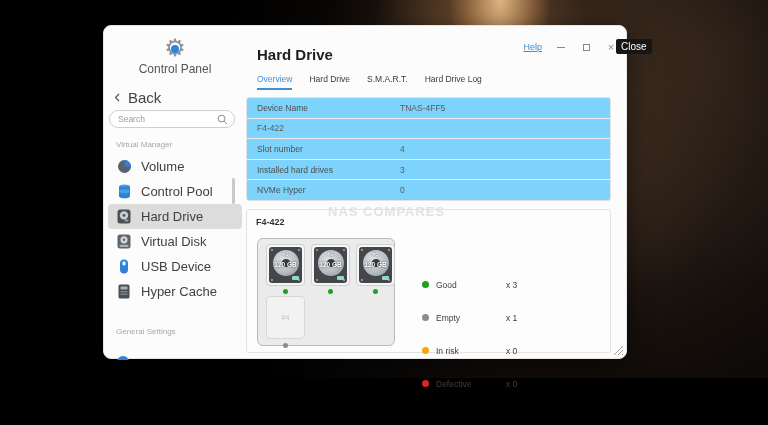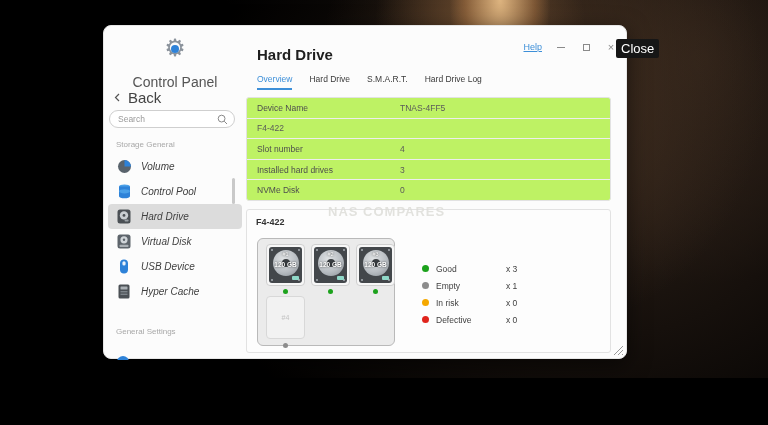--- a/index.html
+++ b/index.html
@@ -25,65 +25,65 @@
   .titlebar { position:absolute; top:10px; left:0; right:0; height:22px;
     display:flex; align-items:center; justify-content:flex-end; gap:13px; padding-right:9px; }
   .help-link { font-size:9px; color:var(--accent,#3d8fd8); text-decoration:underline; cursor:pointer; }
   .wc { width:12px; height:12px; display:flex; align-items:center; justify-content:center;
     color:#8a8a8a; cursor:pointer; }
   .minbar { width:8px; height:1px; background:#8a8a8a; display:block; }
   .maxbox { width:7px; height:7px; border:1px solid #8a8a8a; display:block; }
   .wc.close { font-size:11px; line-height:1; }
 
   .tooltip { position:absolute; left:512px; top:13px; background:#161616; color:#fff;
-    font-size:13px; padding:2px 5px; border-radius:2px; white-space:nowrap; z-index:60; }
+    font-size:10px; padding:2px 5px; border-radius:2px; white-space:nowrap; z-index:60; }
 
   
   .sidebar { position:absolute; left:0; top:0; width:142px; height:334px; overflow:hidden;
     border-radius:8px 0 0 8px; }
   .cp-head { position:absolute; top:10px; left:0; right:0; text-align:center; }
   .gear { position:relative; display:inline-block; font-size:24px; line-height:24px; color:#8b939c; }
   .gear-dot { position:absolute; left:50%; top:53%; width:8px; height:8px; margin:-4px 0 0 -4px;
     background:#2e82d8; border-radius:50%; }
-  .cp-label { display:block; font-size:14px; color:#555; margin-top:14px; }
+  .cp-label { display:block; font-size:12px; color:#555; margin-top:2px; }
 
   .back { position:absolute; left:10px; top:63px; height:16px; display:flex; align-items:center;
     gap:8px; font-size:15px; color:#444; cursor:pointer; }
 
   .search { position:absolute; left:5px; top:84px; width:126px; height:18px;
     border:1px solid #cfcfcf; border-radius:9px; background:#fff;
     display:flex; align-items:center; padding:0 6px 0 8px; }
   .search input { flex:1; border:none; outline:none; font-size:8.5px; color:#444;
     background:transparent; width:90px; font-family:"Liberation Sans",sans-serif; }
   .search input::placeholder { color:#9a9a9a; }
 
   .sec-h { position:absolute; left:12px; font-size:8px; color:#a8a8a8; }
   .sec-h.s1 { top:114px; } .sec-h.s2 { top:301px; }
 
   .items { position:absolute; left:4px; top:128px; width:134px; }
   .item { height:25px; display:flex; align-items:center; gap:9px; padding-left:8px;
     border-radius:4px; cursor:pointer; }
   .item.sel { background:#dcdcdc; }
   .item .ic { width:16px; height:16px; display:flex; align-items:center; justify-content:center; }
-  .item .lbl { font-size:10px; color:#3f3f3f;font-style:italic; }
+  .item .lbl { font-size:13px; color:#3f3f3f; }
 
   .partial-icon { position:absolute; left:13px; top:330px; width:12px; height:12px;
     border-radius:50%; background:#2e82d8; }
   .sb-thumb { position:absolute; left:128px; top:152px; width:3px; height:26px;
     background:#c9c9c9; border-radius:2px; }
 
   
   .main { position:absolute; left:142px; top:0; right:0; bottom:0; }
   .page-title { position:absolute; left:11px; top:20px; font-size:15px; font-weight:bold; color:#1f1f1f; }
   .tabs { position:absolute; left:11px; top:48px; display:flex; gap:17px; }
   .tab { font-size:8.5px; color:#3a3a3a; padding-bottom:4px; cursor:pointer; white-space:nowrap; }
   .tab.active { color:var(--accent,#3d8fd8); border-bottom:2px solid var(--accent,#3d8fd8);text-align:center; }
 
   .info-table { position:absolute; left:0; right:15px; top:71px; height:104px;
-    border:1px solid #e2e2e2; border-radius:3px; background:#bef264;
+    border:1px solid #e2e2e2; border-radius:3px; background:#7dd3fc;
     display:flex; flex-direction:column; }
   .irow { flex:1; display:flex; align-items:center; padding-left:10px;
     border-bottom:1px solid #ededed; }
   .irow:last-child { border-bottom:none; }
   .irow .k { width:143px; font-size:8.5px; color:#4e4e4e; }
   .irow .v { font-size:8.5px; color:#5a5a5a; }
 
   .panel2 { position:absolute; left:0; right:15px; top:183px; height:144px;
     border:1px solid #e2e2e2; border-radius:3px; background:#fdfdfd; }
   .model-label { position:absolute; left:9px; top:7px; font-size:9px; font-weight:bold; color:#333; }
@@ -110,21 +110,21 @@
 
   .sdot { position:absolute; width:5px; height:5px; border-radius:50%; top:50px; }
   .sdot.d1{left:25px;} .sdot.d2{left:70px;} .sdot.d3{left:115px;}
   .empty-slot { position:absolute; left:8px; top:57px; width:39px; height:43px;
     background:#f2f2f2; border:1px solid #d8d8d8; border-radius:4px;
     display:flex; align-items:center; justify-content:center; cursor:pointer; }
   .empty-slot .eno { font-size:7px; color:#c3c3c3; }
   .sdot.d4 { left:25px; top:104px; }
 
   .legend { position:absolute; left:175px; top:50px; }
-  .lrow { display:grid; grid-template-columns:14px 70px auto; align-items:center; height:17px; }
+  .lrow { display:grid; grid-template-columns:14px 70px auto; align-items:center; height:17px;margin-top:16px; }
   .ldot { width:7px; height:7px; border-radius:50%; background:#999; }
   .llabel, .lcount { font-size:8.5px; color:#3f3f3f; }
 
   .grip { position:absolute; right:2px; bottom:2px; width:14px; height:14px; cursor:nwse-resize; }
 
   .watermark { position:absolute; left:328px; top:204px; z-index:50; font-size:13px; font-weight:bold;
     letter-spacing:1px; color:#dcdcd7; opacity:.8; white-space:nowrap; pointer-events:none; }
 
   .chev { display:block; }
 </style>
@@ -162,21 +162,21 @@
       </div>
 
       <div class="search">
         <input type="text" placeholder="Search" style="">
         <svg width="11" height="11" viewBox="0 0 11 11">
             <circle cx="4.6" cy="4.6" r="3.4" fill="none" stroke="#8a8a8a" stroke-width="1"></circle>
             <line x1="7.2" y1="7.2" x2="10" y2="10" stroke="#8a8a8a" stroke-width="1"></line>
           </svg>
       </div>
 
-      <div class="sec-h s1">Storage General</div>
+      <div class="sec-h s1">Virtual Manager</div>
 
       <div class="items">
         <div class="item">
           <span class="ic">
             <svg width="15" height="15" viewBox="0 0 15 15">
                 <circle cx="7.5" cy="7.5" r="6.5" fill="#59636c"></circle>
                 <path d="M7.5 1 A6.5 6.5 0 0 1 14 7.5 L7.5 7.5 Z" fill="#2e82d8"></path>
               </svg>
           </span>
           <span class="lbl">Volume</span>
@@ -261,21 +261,21 @@
         </div>
         <div class="irow">
           <span class="k">Slot number</span>
           <span class="v">4</span>
         </div>
         <div class="irow">
           <span class="k">Installed hard drives</span>
           <span class="v">3</span>
         </div>
         <div class="irow">
-          <span class="k">NVMe Disk</span>
+          <span class="k">NVMe Hyper</span>
           <span class="v">0</span>
         </div>
       </div>
 
       <div class="panel2">
         <div class="model-label">F4-422</div>
 
         <div class="bay">
           <div class="tile t1">
             <div class="drive">

